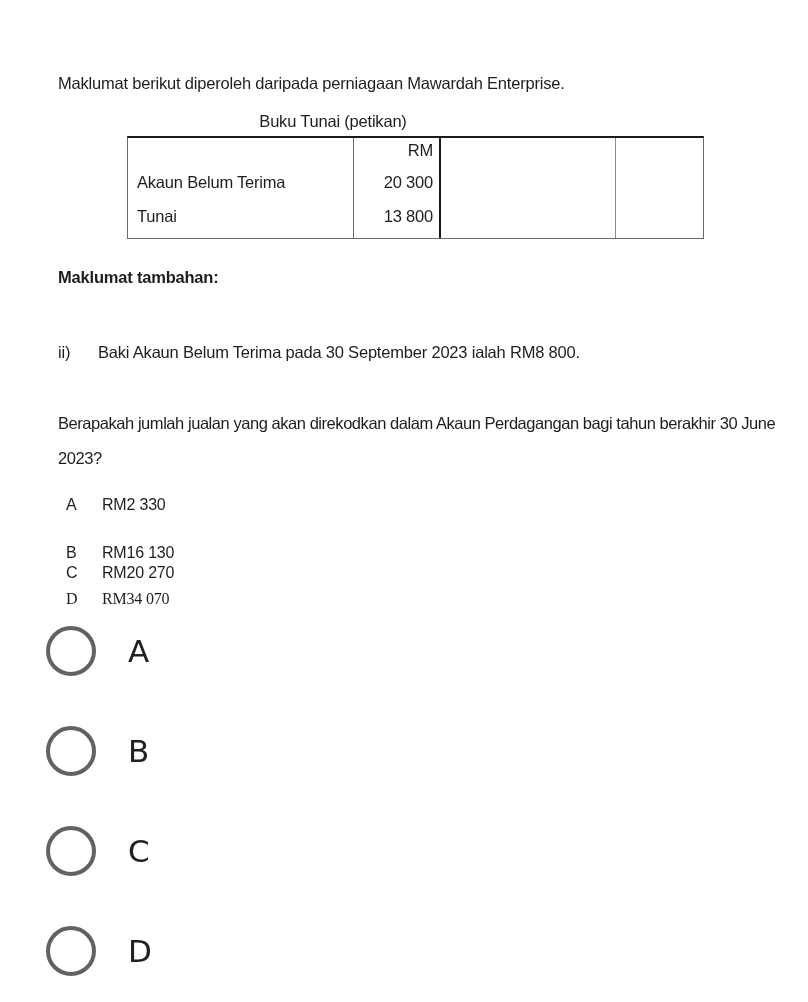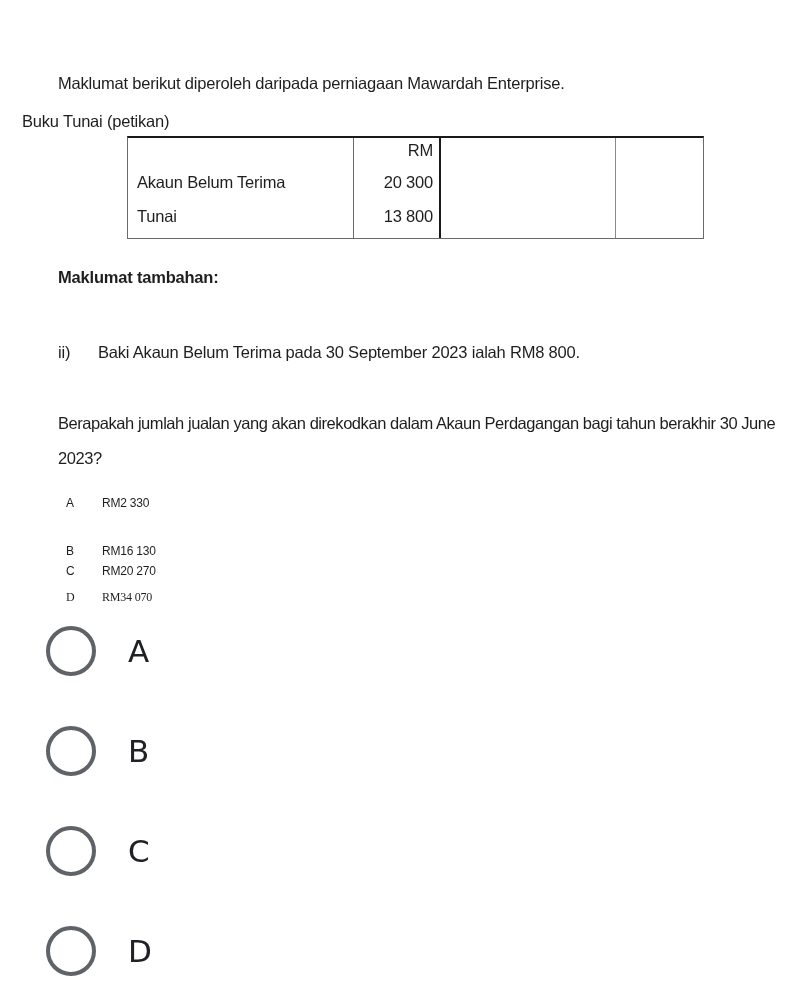--- a/index.html
+++ b/index.html
@@ -21,21 +21,21 @@
       top: 0;
       width: 808px;
       height: 600px;
       font-size: 16.5px;
       letter-spacing: -0.2px;
       margin-top: 36px;
     }
     .abs { position: absolute; white-space: nowrap; }
 
     .intro { left: 58px; top: 38px; }
-    .table-caption { left: 0; width: 644px; top: 76px; text-align: left; padding-left: 22px; box-sizing: border-box; }
+    .table-caption { left: 0; width: 644px; top: 76px; text-align: center; padding-left: 22px; box-sizing: border-box; }
 
     .ledger {
       position: absolute;
       left: 127px;
       top: 100px;
       width: 577px;
       height: 103px;
       border-top: 2.5px solid #1a1a1a;
       border-left: 1px solid #6a6a6a;
       border-right: 1px solid #6a6a6a;
@@ -53,21 +53,21 @@
     .row-2 { top: 69px; }
 
     .extra-title { left: 58px; top: 232px; font-weight: bold; }
     .extra-item { left: 58px; }
     .extra-item .num { display: inline-block; width: 40px; }
     .extra-i { top: 263px; }
     .extra-ii { top: 307px; }
 
     .question { left: 58px; top: 370px; width: 745px; white-space: normal; line-height: 35px; letter-spacing: -0.45px; }
 
-    .choice { left: 66px; font-size: 12px; }
+    .choice { left: 66px; font-size: 16px; }
     .choice .letter { display: inline-block; width: 36px; }
     .choice-a { top: 460px; }
     .choice-b { top: 508px; }
     .choice-c { top: 528px; }
     .choice-d { top: 554px; font-family: Liberation Serif, serif; }
 
     .radio-option {
       position: absolute;
       left: 40px;
       height: 62px;

